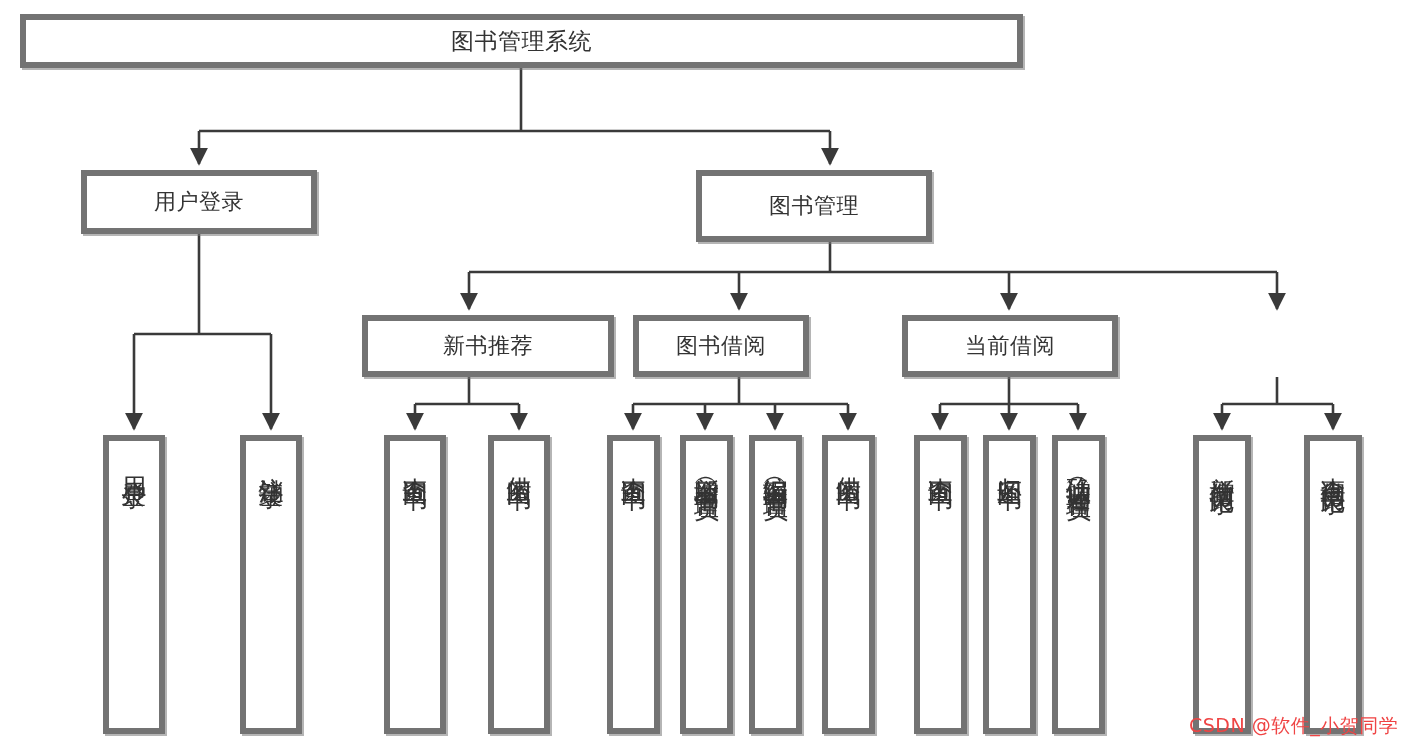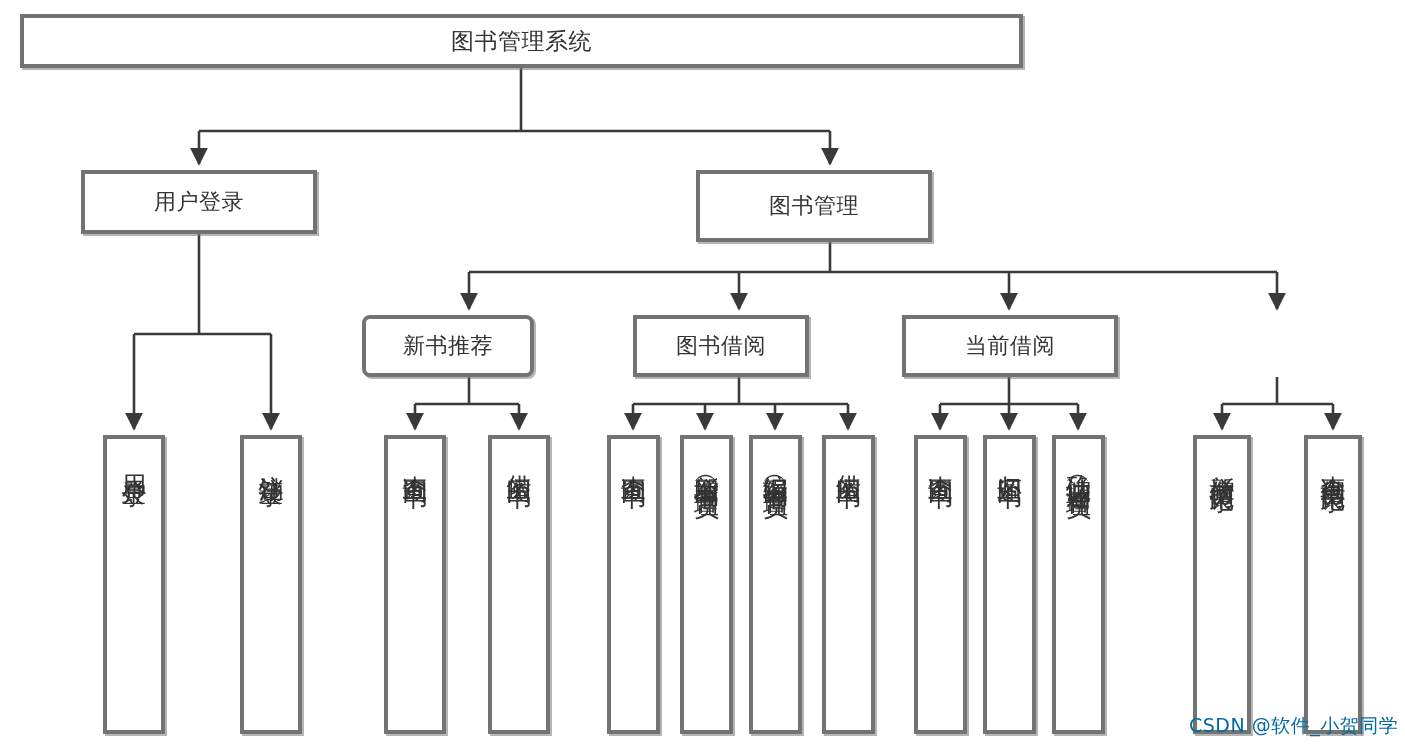--- a/index.html
+++ b/index.html
@@ -19,21 +19,21 @@
     position:absolute;
     left:0; top:0;
     width:1405px;
     height:747px;
     pointer-events:none;
   }
   .node{
     position:absolute;
     box-sizing:border-box;
     background:#ffffff;
-    border:4px solid #737373;
+    border:6px solid #737373;
     box-shadow:2px 2px 0 rgba(120,120,120,0.55);
     display:flex;
     align-items:center;
     justify-content:center;
     color:#333333;
     z-index:2;
   }
   .node .label{
     display:block;
     text-align:center;
@@ -57,21 +57,21 @@
     font-size:25px;
     line-height:1.0;
     letter-spacing:3px;
     white-space:nowrap;
   }
   .watermark{
     position:absolute;
     left:1189px;
     top:713px;
     font-size:19px;
-    color:#0369a1;
+    color:#ef4444;
     white-space:nowrap;
     z-index:5;
     letter-spacing:0.5px;
   }
 </style>
 </head>
 <body>
 
 <div id="canvas">
 
@@ -129,21 +129,21 @@
     <span class="label">图书管理系统</span>
   </div>
 
   <div class="node horiz" style="left:81px;top:170px;width:236px;height:64px;">
     <span class="label">用户登录</span>
   </div>
   <div class="node horiz" style="left:696px;top:170px;width:236px;height:72px;">
     <span class="label">图书管理</span>
   </div>
 
-  <div class="node horiz" style="left:362px;top:315px;width:172px;height:62px;border-radius:8px;">
+  <div class="node horiz" style="left:362px;top:315px;width:252px;height:62px;">
     <span class="label">新书推荐</span>
   </div>
   <div class="node horiz" style="left:633px;top:315px;width:176px;height:62px;">
     <span class="label">图书借阅</span>
   </div>
   <div class="node horiz" style="left:902px;top:315px;width:216px;height:62px;">
     <span class="label">当前借阅</span>
   </div>
 
   <div class="node vert" style="left:103px;top:435px;width:62px;height:299px;">

